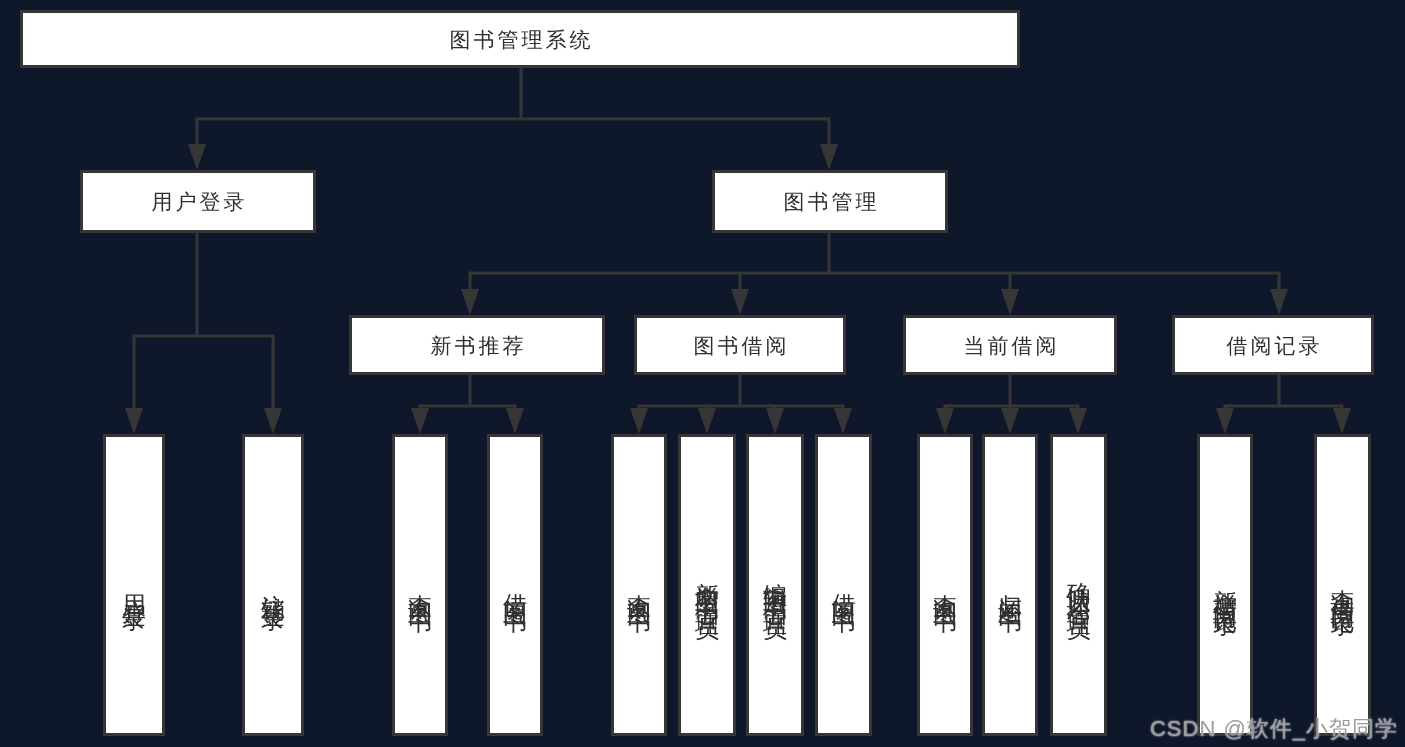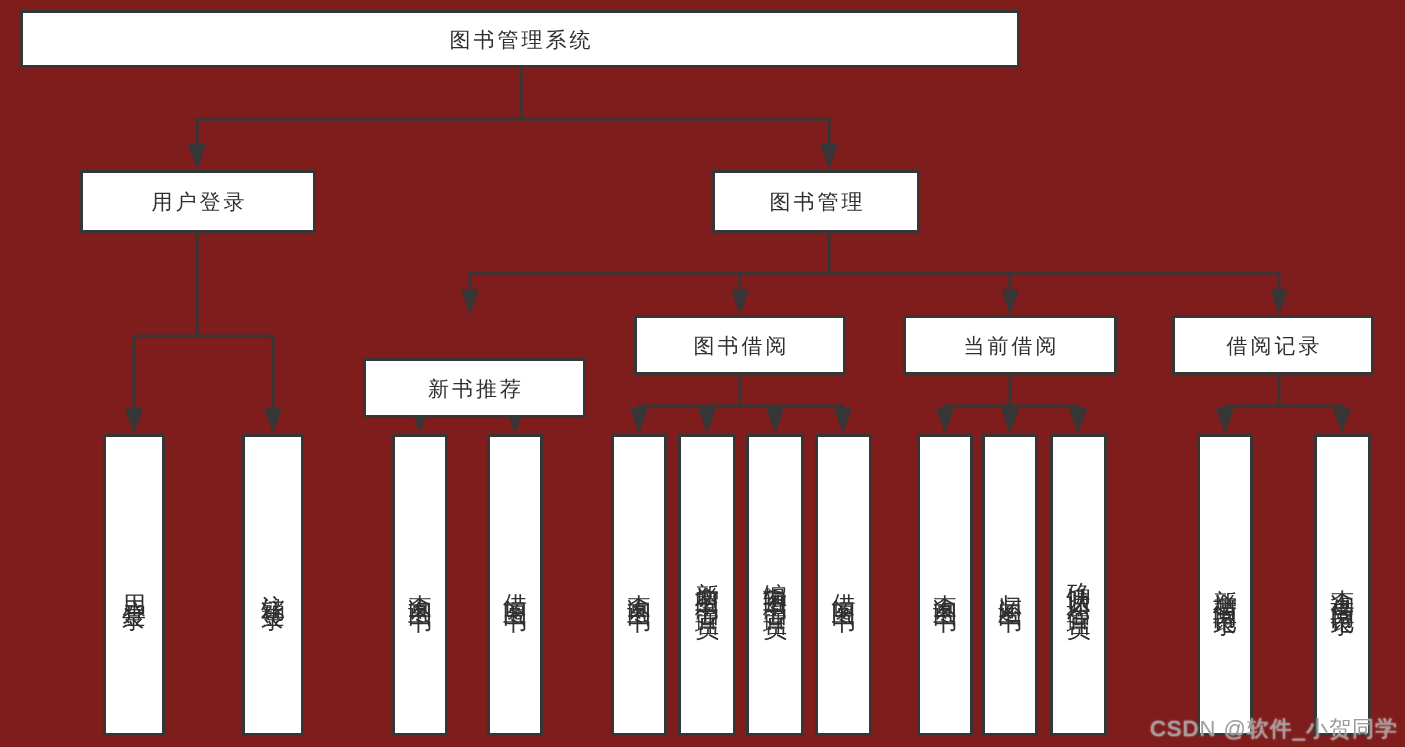--- a/index.html
+++ b/index.html
@@ -5,21 +5,21 @@
   html, body {
     margin: 0;
     padding: 0;
     background: #ffffff;
     font-family: "Liberation Sans", "DejaVu Sans", sans-serif;
   }
   .canvas {
     position: relative;
     width: 1405px;
     height: 747px;
-    background: #7f1d1d;
+    background: #0f172a;
     overflow: hidden;
   }
   .connectors {
     position: absolute;
     left: 0;
     top: 0;
     width: 1405px;
     height: 747px;
     z-index: 1;
   }
@@ -95,23 +95,23 @@
     <use href="#arr" transform="translate(945,434)"></use>
     <use href="#arr" transform="translate(1010,434)"></use>
     <use href="#arr" transform="translate(1078,434)"></use>
     <use href="#arr" transform="translate(1225,434)"></use>
     <use href="#arr" transform="translate(1342,434)"></use>
   </svg>
 
   <div class="node hnode" style="left:20px; top:10px; width:1000px; height:58px;">图书管理系统</div>
 
   <div class="node hnode" style="left:80px; top:170px; width:236px; height:63px;">用户登录</div>
-  <div class="node hnode" style="left:712px; top:170px; width:208px; height:63px;">图书管理</div>
+  <div class="node hnode" style="left:712px; top:170px; width:236px; height:63px;">图书管理</div>
 
-  <div class="node hnode" style="left:363px; top:315px; width:223px; height:60px;margin-top:43px;">新书推荐</div>
+  <div class="node hnode" style="left:349px; top:315px; width:256px; height:60px;">新书推荐</div>
   <div class="node hnode" style="left:903px; top:315px; width:214px; height:60px;">当前借阅</div>
   <div class="node hnode" style="left:634px; top:315px; width:212px; height:60px;">图书借阅</div>
   <div class="node hnode" style="left:1172px; top:315px; width:202px; height:60px;">借阅记录</div>
 
   <div class="node vnode" style="left:103px; width:62px;">用户登录</div>
   <div class="node vnode" style="left:242px; width:62px;">注销登录</div>
 
   <div class="node vnode" style="left:392px; width:56px;">查询图书</div>
   <div class="node vnode" style="left:487px; width:56px;">借阅图书</div>
 

